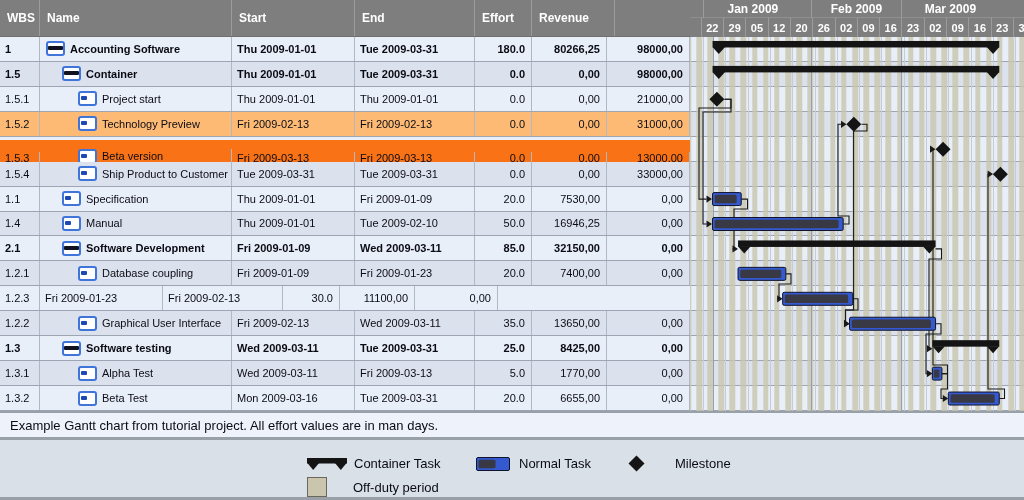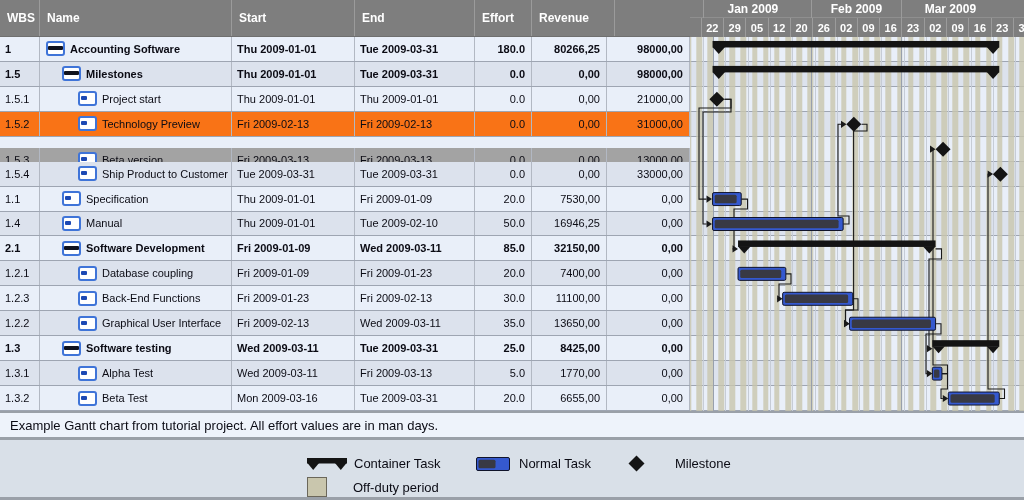--- a/index.html
+++ b/index.html
@@ -72,21 +72,21 @@
             <div class="tcell num" style="width: 57px;">180.0</div>
             <div class="tcell num" style="width: 75px;">80266,25</div>
             <div class="tcell num" style="width: 83px;">98000,00</div>
           </div>
           <div class="trow bold" style="top: 61.9333px; height: 24.9333px; background: rgb(220, 226, 237);">
             <div class="tcell" style="width: 40px;">1.5</div>
             <div class="tcell" style="width: 192px; padding-left: 22px;">
               <span class="task-icon container">
                 <span class="bar"></span>
               </span>
-              <span>Milestones</span>
+              <span>Container</span>
             </div>
             <div class="tcell" style="width: 123px;">Thu 2009-01-01</div>
             <div class="tcell" style="width: 120px;">Tue 2009-03-31</div>
             <div class="tcell num" style="width: 57px;">0.0</div>
             <div class="tcell num" style="width: 75px;">0,00</div>
             <div class="tcell num" style="width: 83px;">98000,00</div>
           </div>
           <div class="trow" style="top: 86.8667px; height: 24.9333px; background: rgb(233, 239, 249);">
             <div class="tcell" style="width: 40px;">1.5.1</div>
             <div class="tcell" style="width: 192px; padding-left: 38px;">
@@ -94,35 +94,35 @@
                 <span class="bar" style="width: 6px;"></span>
               </span>
               <span>Project start</span>
             </div>
             <div class="tcell" style="width: 123px;">Thu 2009-01-01</div>
             <div class="tcell" style="width: 120px;">Thu 2009-01-01</div>
             <div class="tcell num" style="width: 57px;">0.0</div>
             <div class="tcell num" style="width: 75px;">0,00</div>
             <div class="tcell num" style="width: 83px;">21000,00</div>
           </div>
-          <div class="trow" style="top: 111.8px; height: 24.9333px; background: #f97316;">
+          <div class="trow" style="top: 111.8px; height: 24.9333px; background: #fdba74;">
             <div class="tcell" style="width: 40px;">1.5.2</div>
             <div class="tcell" style="width: 192px; padding-left: 38px;">
               <span class="task-icon">
                 <span class="bar" style="width: 6px;"></span>
               </span>
               <span>Technology Preview</span>
             </div>
             <div class="tcell" style="width: 123px;">Fri 2009-02-13</div>
             <div class="tcell" style="width: 120px;">Fri 2009-02-13</div>
             <div class="tcell num" style="width: 57px;">0.0</div>
             <div class="tcell num" style="width: 75px;">0,00</div>
             <div class="tcell num" style="width: 83px;">31000,00</div>
           </div>
-          <div class="trow" style="top: 148px; height: 24.9333px; background: #a3a3a3;">
+          <div class="trow" style="top: 140px; height: 24.9333px; background: #f97316; align-items: flex-end;">
             <div class="tcell" style="width: 40px;">1.5.3</div>
             <div class="tcell" style="width: 192px; padding-left: 38px;">
               <span class="task-icon">
                 <span class="bar" style="width: 6px;"></span>
               </span>
               <span>Beta version</span>
             </div>
             <div class="tcell" style="width: 123px;">Fri 2009-03-13</div>
             <div class="tcell" style="width: 120px;">Fri 2009-03-13</div>
             <div class="tcell num" style="width: 57px;">0.0</div>
@@ -194,26 +194,20 @@
               <span>Database coupling</span>
             </div>
             <div class="tcell" style="width: 123px;">Fri 2009-01-09</div>
             <div class="tcell" style="width: 120px;">Fri 2009-01-23</div>
             <div class="tcell num" style="width: 57px;">20.0</div>
             <div class="tcell num" style="width: 75px;">7400,00</div>
             <div class="tcell num" style="width: 83px;">0,00</div>
           </div>
           <div class="trow" style="top: 286.333px; height: 24.9333px; background: rgb(233, 239, 249);">
             <div class="tcell" style="width: 40px;">1.2.3</div>
-            <div class="tcell" style="width: 192px; padding-left: 38px;">
-              <span class="task-icon">
-                <span class="bar" style="width: 6px;"></span>
-              </span>
-              <span>Back-End Functions</span>
-            </div>
             <div class="tcell" style="width: 123px;">Fri 2009-01-23</div>
             <div class="tcell" style="width: 120px;">Fri 2009-02-13</div>
             <div class="tcell num" style="width: 57px;">30.0</div>
             <div class="tcell num" style="width: 75px;">11100,00</div>
             <div class="tcell num" style="width: 83px;">0,00</div>
           </div>
           <div class="trow" style="top: 311.267px; height: 24.9333px; background: rgb(220, 226, 237);">
             <div class="tcell" style="width: 40px;">1.2.2</div>
             <div class="tcell" style="width: 192px; padding-left: 38px;">
               <span class="task-icon">

